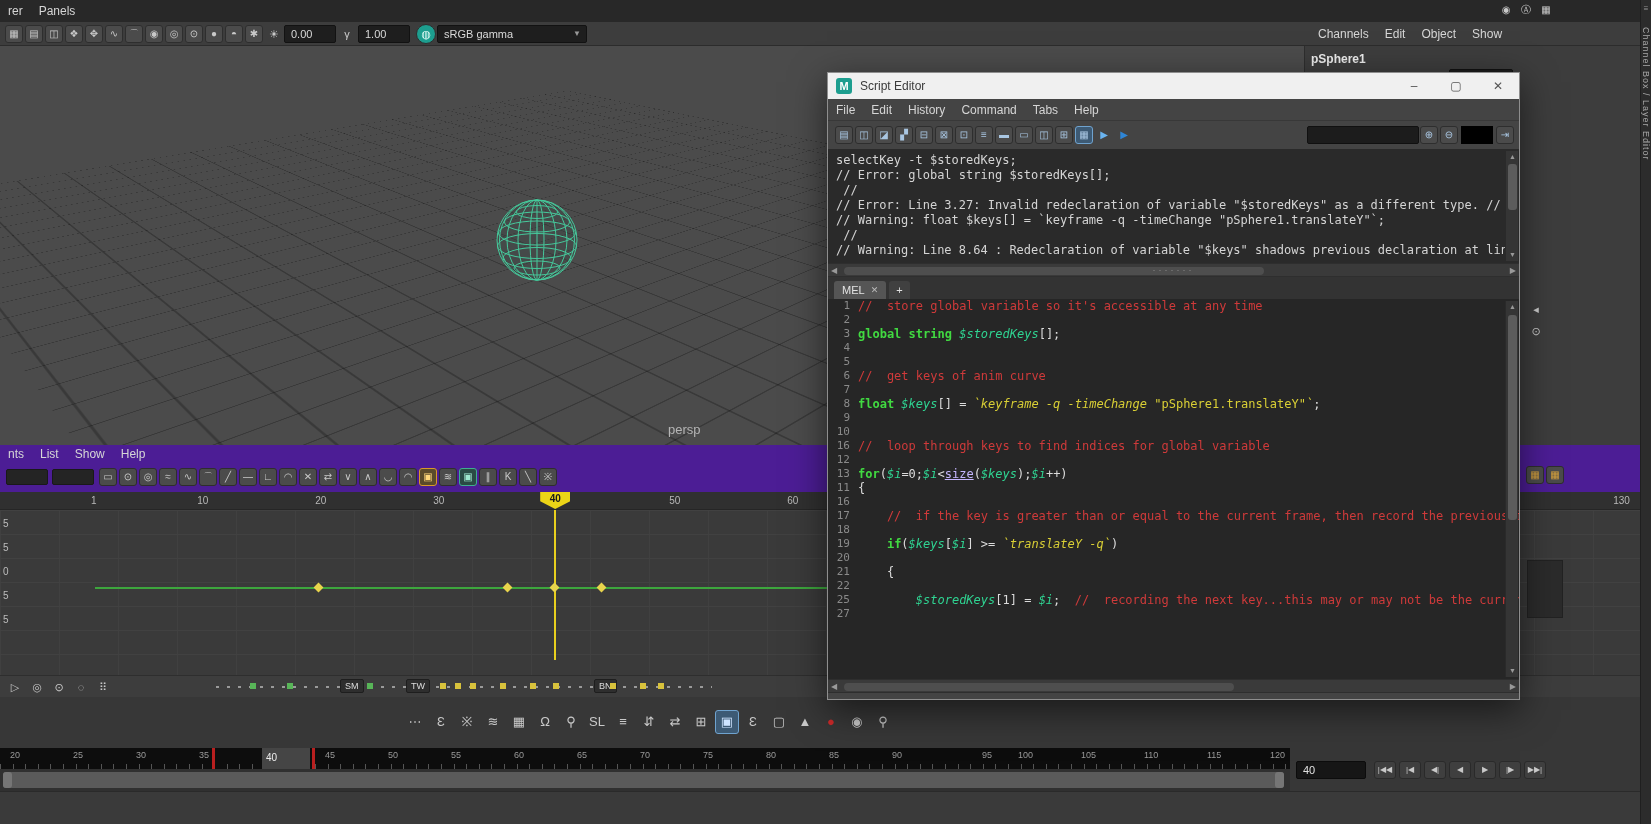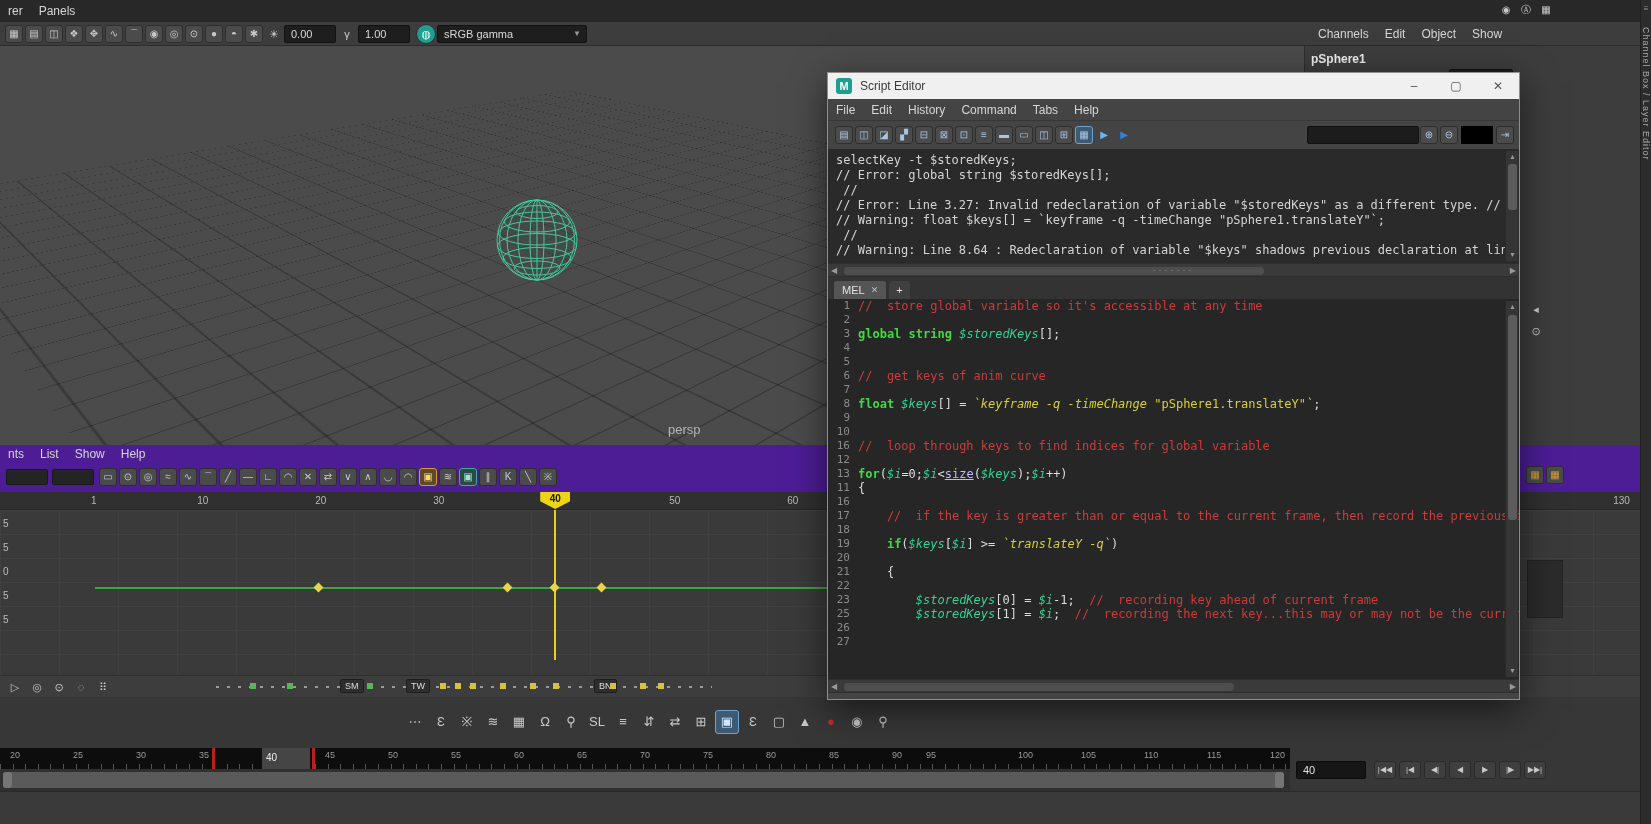--- a/index.html
+++ b/index.html
@@ -415,30 +415,22 @@
         </div>
         <div class="code-row">
           <span class="gutter">21</span>
           <span class="code-text"><span class="tok-d">    {</span></span>
         </div>
         <div class="code-row">
           <span class="gutter">22</span>
           <span class="code-text"></span>
         </div>
         <div class="code-row">
-          <span class="gutter">23</span>
-          <span class="code-text"><span class="tok-d">        </span><span class="tok-v">$storedKeys</span><span class="tok-d">[0] = </span><span class="tok-v">$i</span><span class="tok-d">-1;  </span><span class="tok-c">//  recording key ahead of current frame</span></span>
-        </div>
-        <div class="code-row">
           <span class="gutter">25</span>
           <span class="code-text"><span class="tok-d">        </span><span class="tok-v">$storedKeys</span><span class="tok-d">[1] = </span><span class="tok-v">$i</span><span class="tok-d">;  </span><span class="tok-c">//  recording the next key...this may or may not be the current key</span></span>
-        </div>
-        <div class="code-row">
-          <span class="gutter">26</span>
-          <span class="code-text"></span>
         </div>
         <div class="code-row">
           <span class="gutter">27</span>
           <span class="code-text"></span>
         </div>
       </div>
     <div class="vscroll" style="top:228px;height:376px;">
       <span class="sc-arrow" style="top:0;">▲</span>
       <div class="vthumb" style="top:14px;height:205px;"></div>
       <span class="sc-arrow" style="bottom:0;">▼</span>
@@ -484,21 +476,21 @@
       <span class="ts-label" style="left: 325px;">45</span>
       <span class="ts-label" style="left: 388px;">50</span>
       <span class="ts-label" style="left: 451px;">55</span>
       <span class="ts-label" style="left: 514px;">60</span>
       <span class="ts-label" style="left: 577px;">65</span>
       <span class="ts-label" style="left: 640px;">70</span>
       <span class="ts-label" style="left: 703px;">75</span>
       <span class="ts-label" style="left: 766px;">80</span>
       <span class="ts-label" style="left: 829px;">85</span>
       <span class="ts-label" style="left: 892px;">90</span>
-      <span class="ts-label" style="left: 926px;">95</span>
+      <span class="ts-label" style="left: 982px;">95</span>
       <span class="ts-label" style="left: 1018px;">100</span>
       <span class="ts-label" style="left: 1081px;">105</span>
       <span class="ts-label" style="left: 1144px;">110</span>
       <span class="ts-label" style="left: 1207px;">115</span>
       <span class="ts-label" style="left: 1270px;">120</span>
       <div class="ts-key" style="left: 211.6px;"></div>
       <div class="ts-key" style="left: 312.4px;"></div>
     </div>
 
   <div id="rangeslider" class="abs">

